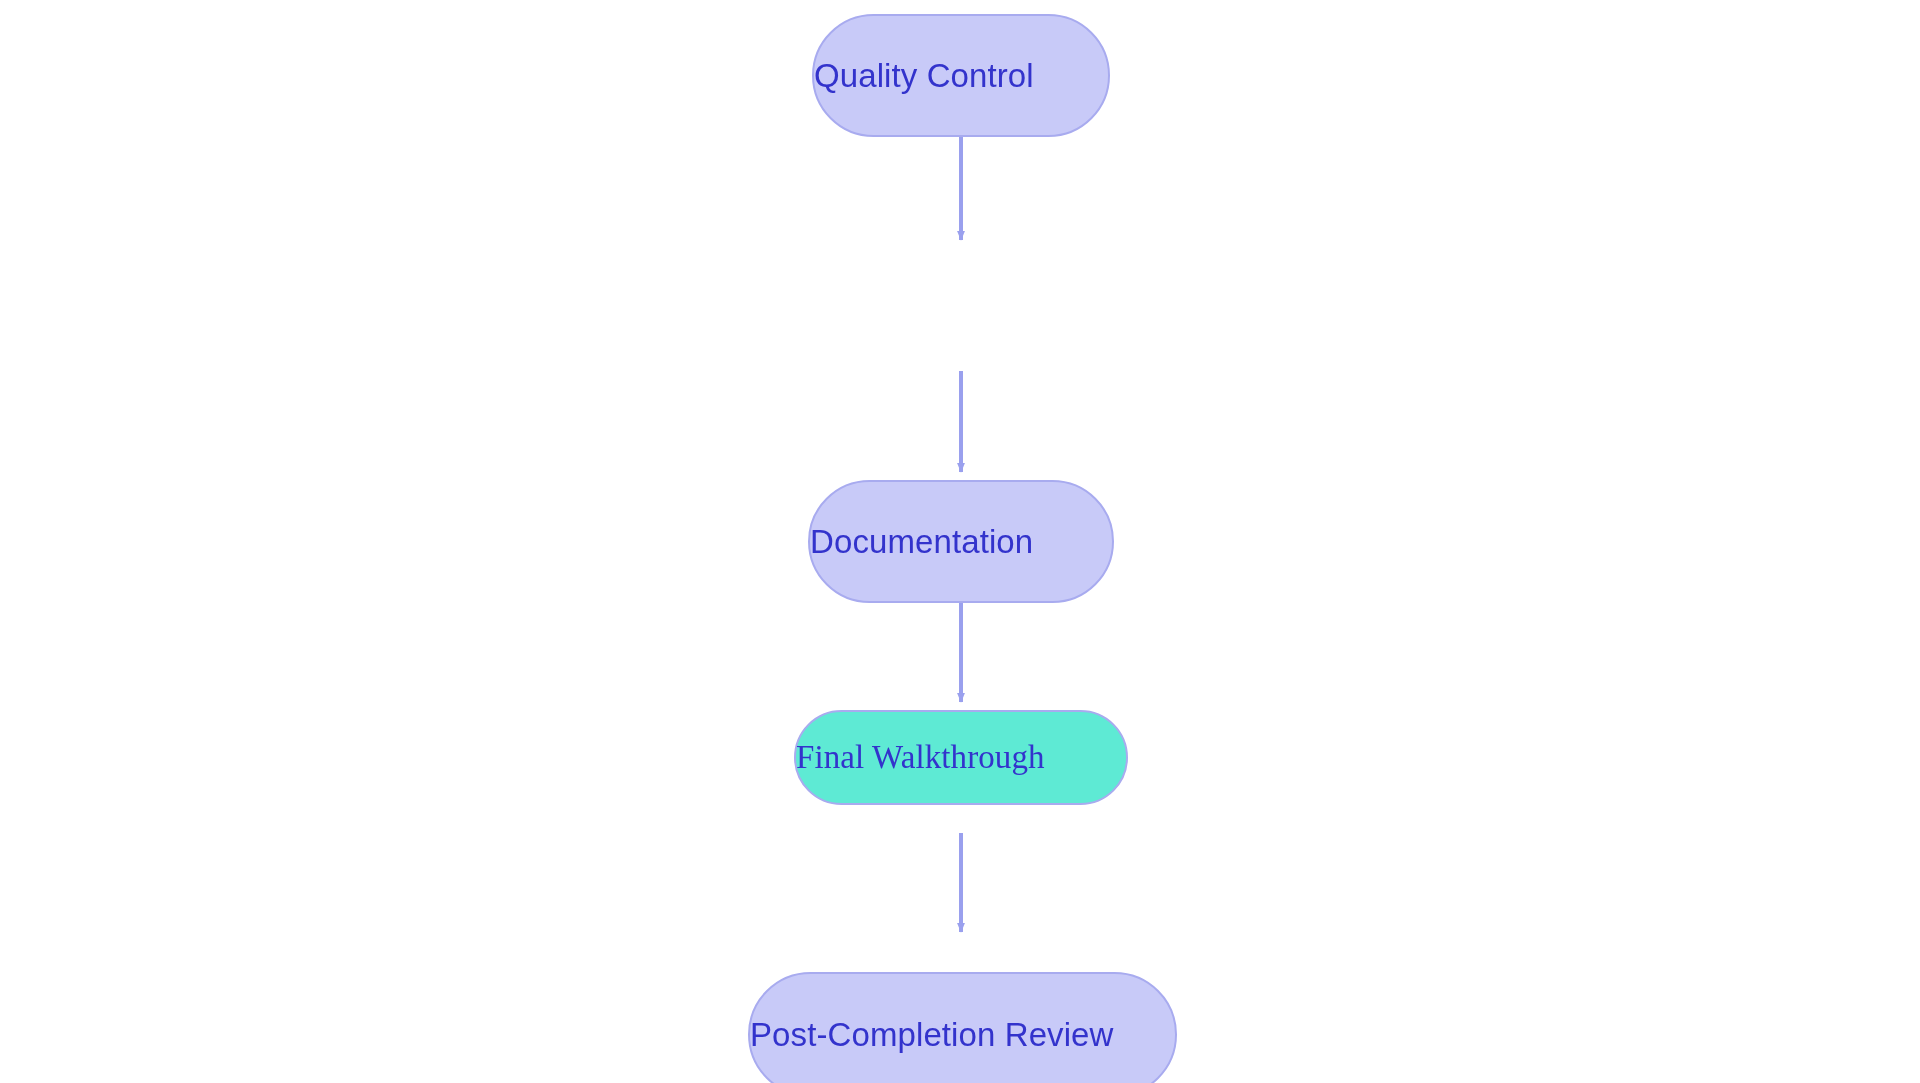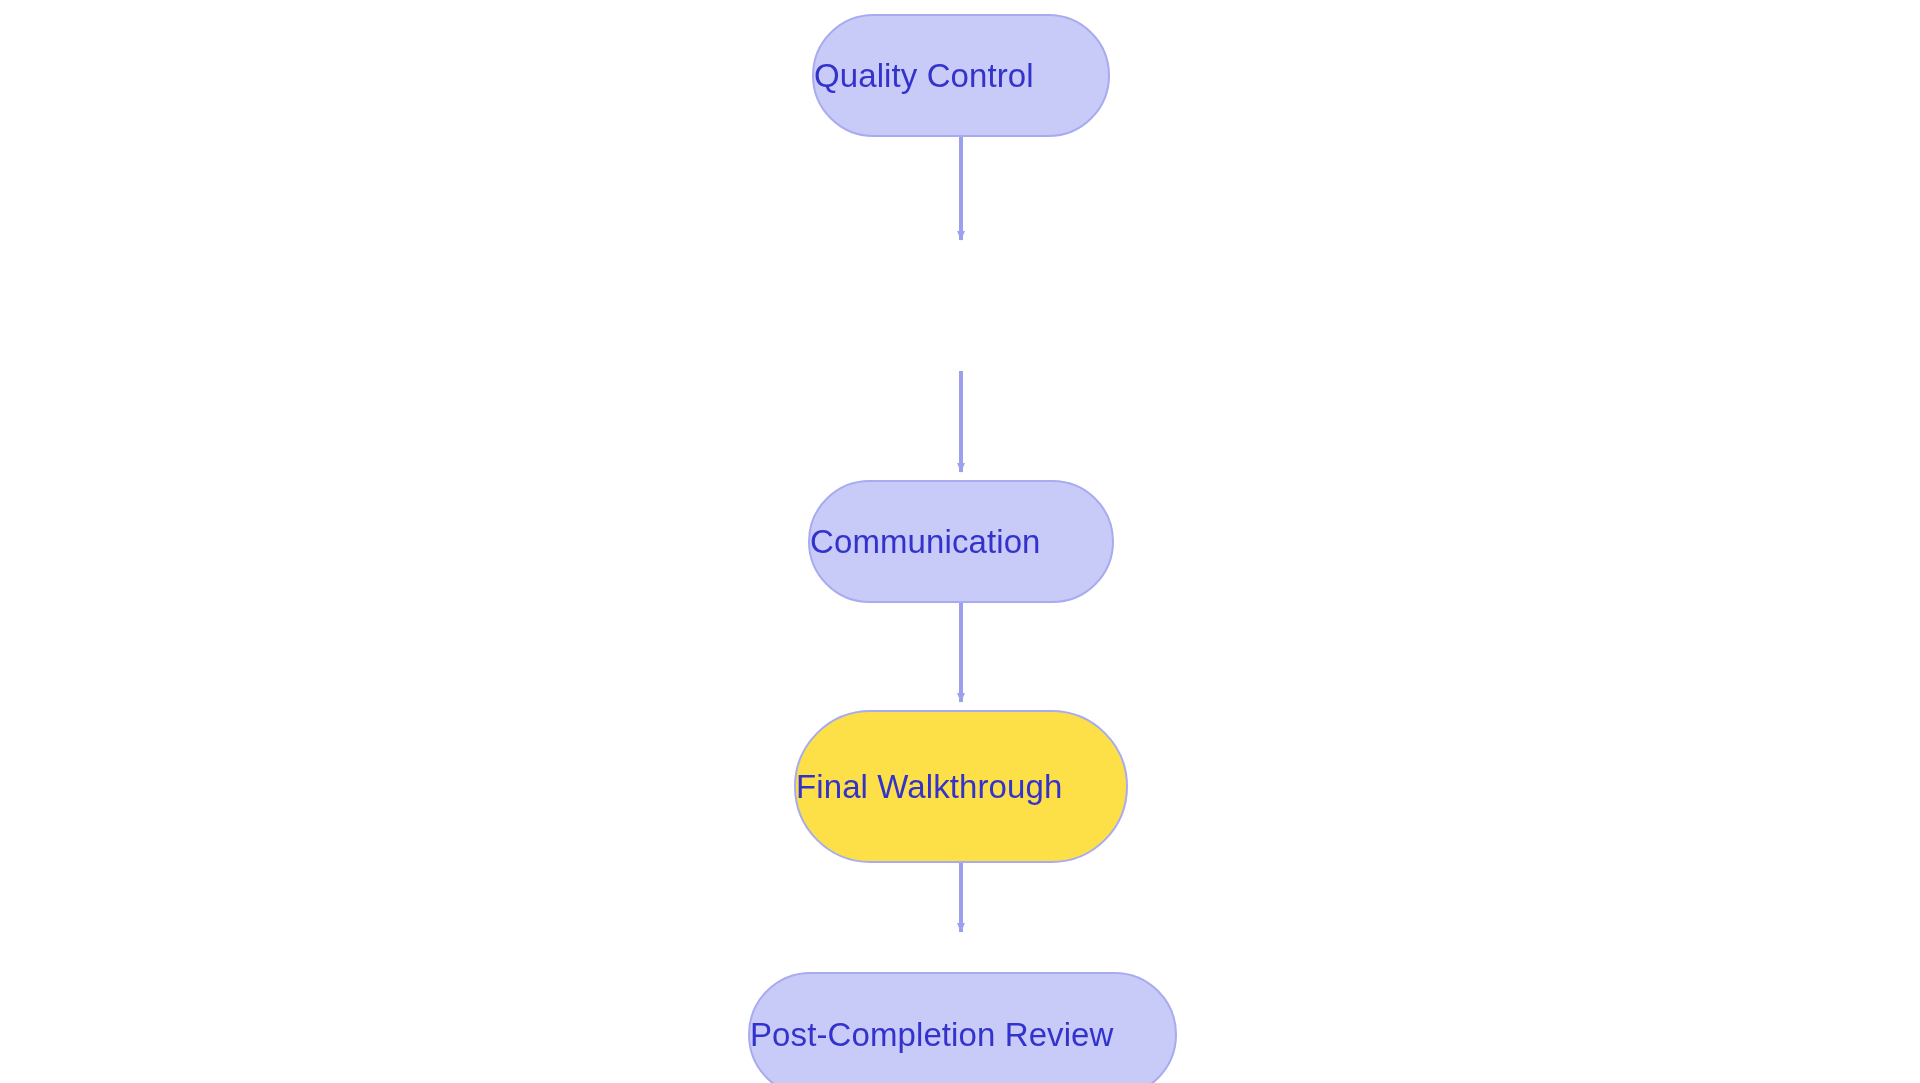--- a/index.html
+++ b/index.html
@@ -65,24 +65,24 @@
       <line x1="961" y1="833" x2="961" y2="932" stroke="#9aa0ee" stroke-width="4" marker-end="url(#arrowhead)"></line>
     </g>
   </svg>
 
   <div class="node" id="node-0" style="left: 812px; top: 14px; width: 298px; height: 123px; background: rgb(200, 202, 248); border-color: rgb(168, 171, 239); color: rgb(51, 51, 204);">
     <span class="node-label">Quality Control</span>
   </div>
 
 
   <div class="node" id="node-2" style="left: 808px; top: 480px; width: 306px; height: 123px; background: rgb(200, 202, 248); border-color: rgb(168, 171, 239); color: rgb(51, 51, 204);">
-    <span class="node-label">Communication</span>
+    <span class="node-label">Documentation</span>
   </div>
 
-  <div class="node" id="node-3" style="left: 794px; top: 710px; width: 334px; height: 153px; background: #fde047; border-color: rgb(168, 171, 239); color: rgb(51, 51, 204);">
+  <div class="node" id="node-3" style="left: 794px; top: 710px; width: 334px; height: 95px; background: #5eead4; border-color: rgb(168, 171, 239); color: rgb(51, 51, 204); font-family: Liberation Serif, serif;">
     <span class="node-label">Final Walkthrough</span>
   </div>
 
   <div class="node" id="node-4" style="left: 748px; top: 940px; width: 429px; height: 125px; background: rgb(200, 202, 248); border-color: rgb(168, 171, 239); color: rgb(51, 51, 204); margin-top: 32px;">
     <span class="node-label">Post-Completion Review</span>
   </div>
 
 </div>
 
 </body></html>

